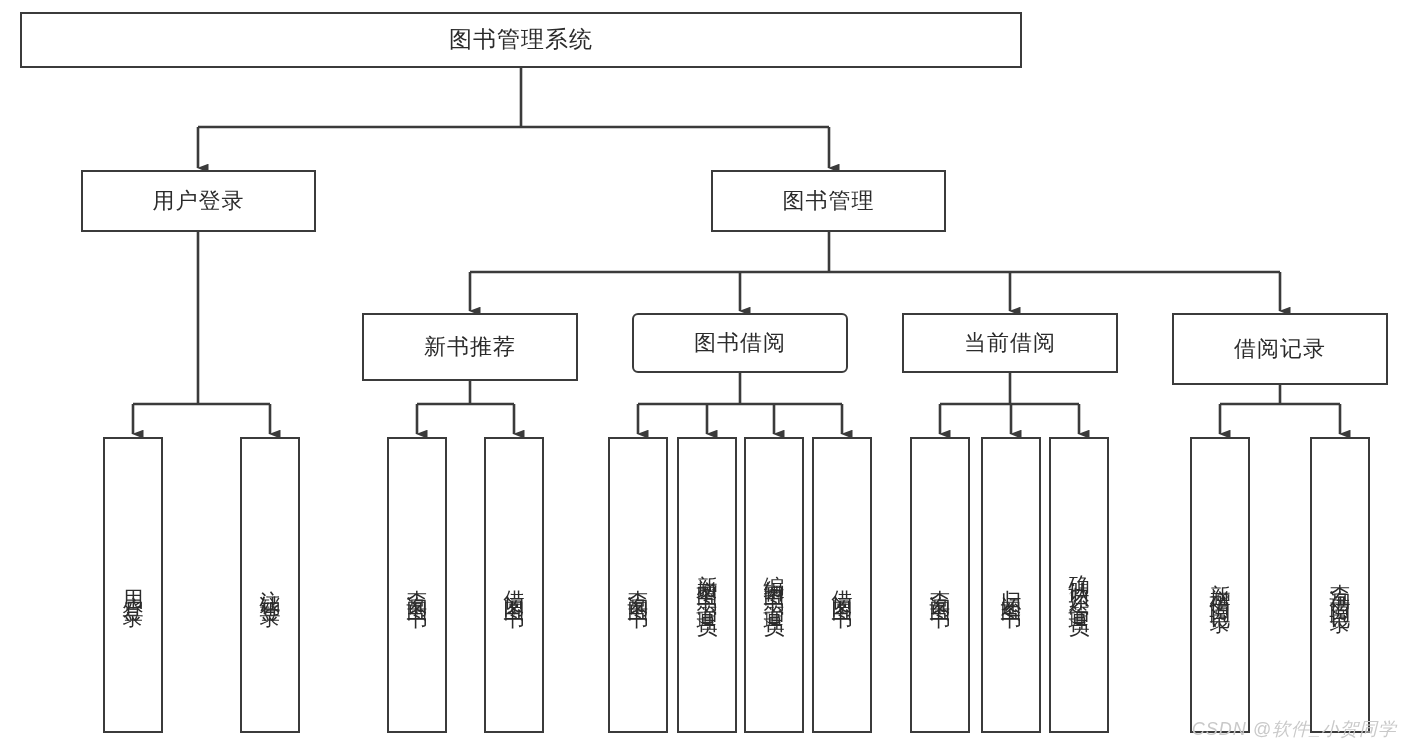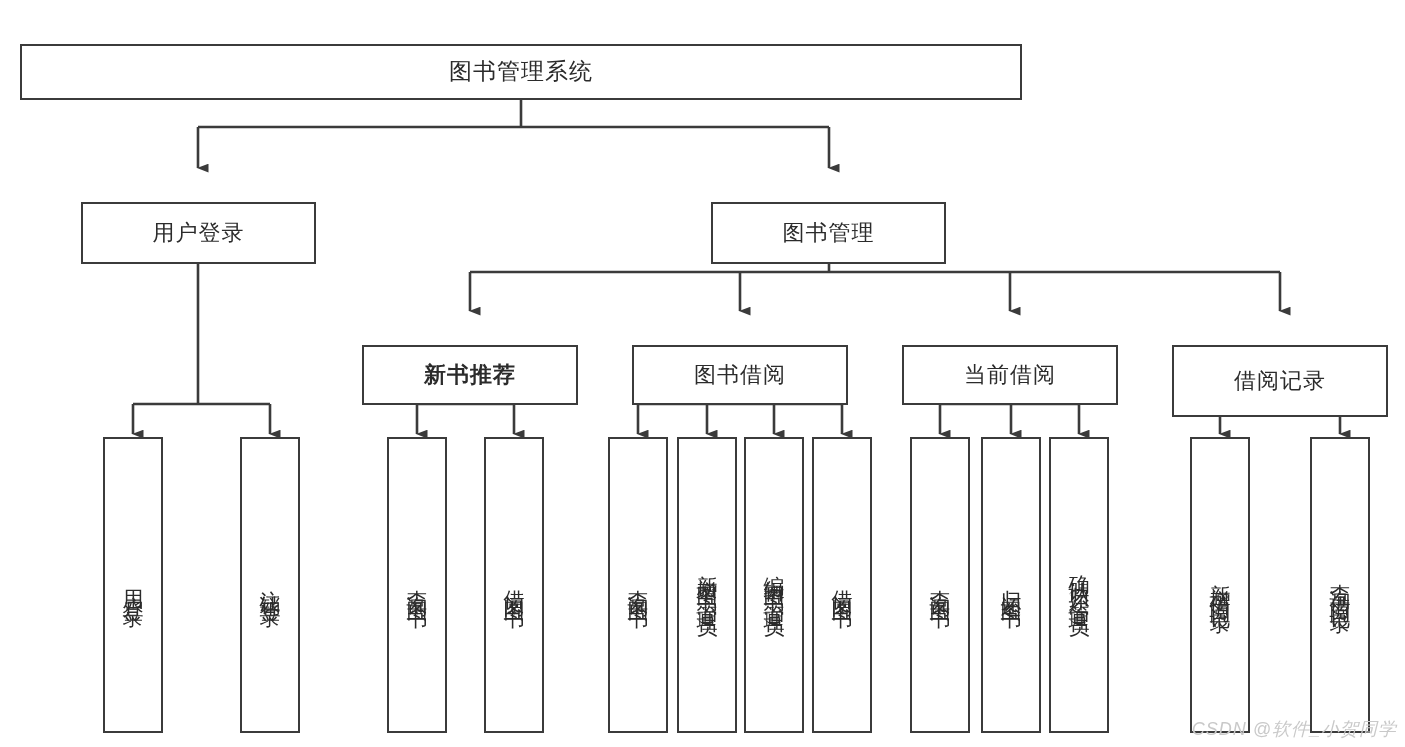--- a/index.html
+++ b/index.html
@@ -1,20 +1,20 @@
 <!DOCTYPE html>
 <html><head>
 <meta charset="utf-8">
 <style>
   html,body{margin:0;padding:0;background:#ffffff;}
   body{font-family:"Liberation Sans","DejaVu Sans",sans-serif;}
   #canvas{position:relative;width:1405px;height:747px;background:#ffffff;overflow:hidden;}
   svg#wires{position:absolute;left:0;top:0;width:1405px;height:747px;pointer-events:none;}
   .node{position:absolute;box-sizing:border-box;background:#ffffff;border:2.5px solid #3b3b3b;display:flex;align-items:center;justify-content:center;color:#2b2b2b;}
-  .node.h{font-size:22px;letter-spacing:1px;line-height:1.1;text-align:right;margin-top:32px;}
+  .node.h{font-size:22px;letter-spacing:1px;line-height:1.1;text-align:right;}
   .node.v{writing-mode:vertical-rl;text-orientation:upright;font-size:21px;letter-spacing:6px;line-height:1.05;padding:6px 0;}
   .node.v span{writing-mode:vertical-rl;text-orientation:upright;display:block;}
   #root-node{font-size:23px;}
   .wm{position:absolute;right:8px;bottom:6px;font-size:18px;color:#c9c9c9;letter-spacing:1px;white-space:nowrap;font-style:italic;}
 </style>
 </head>
 <body>
 
 <div id="canvas">
 
@@ -72,24 +72,24 @@
     <span>图书管理系统</span>
   </div>
 
   <div class="node h" style="left:81px;top:170px;width:235px;height:62px;">
     <span>用户登录</span>
   </div>
   <div class="node h" style="left:711px;top:170px;width:235px;height:62px;">
     <span>图书管理</span>
   </div>
 
-  <div class="node h" style="left:362px;top:313px;width:216px;height:60px;font-weight:bold;">
+  <div class="node h" style="left:362px;top:313px;width:216px;height:68px;">
     <span>新书推荐</span>
   </div>
-  <div class="node h" style="left:632px;top:313px;width:216px;height:60px;">
+  <div class="node h" style="left:632px;top:313px;width:216px;height:60px;border-radius:6px;">
     <span>图书借阅</span>
   </div>
   <div class="node h" style="left:902px;top:313px;width:216px;height:60px;">
     <span>当前借阅</span>
   </div>
   <div class="node h" style="left:1172px;top:313px;width:216px;height:72px;">
     <span>借阅记录</span>
   </div>
 
   <div class="node v" style="left:103px;top:437px;width:60px;height:296px;">

